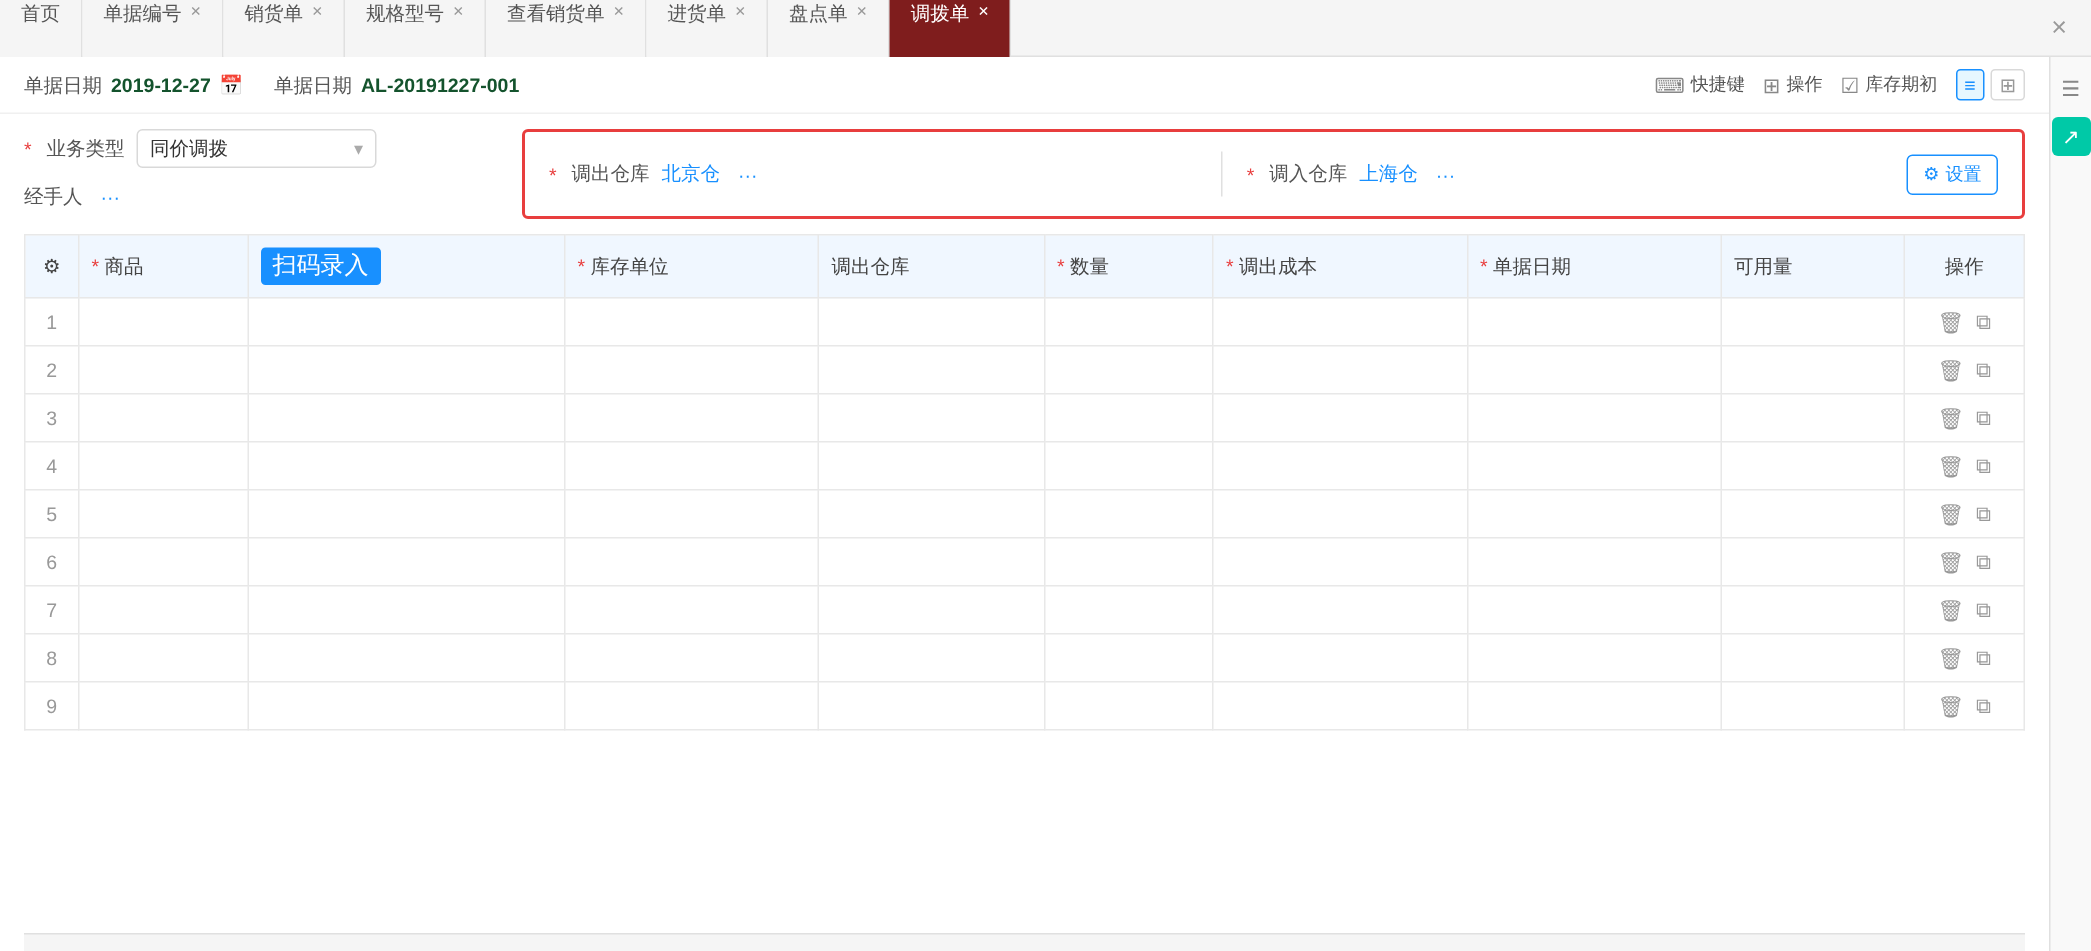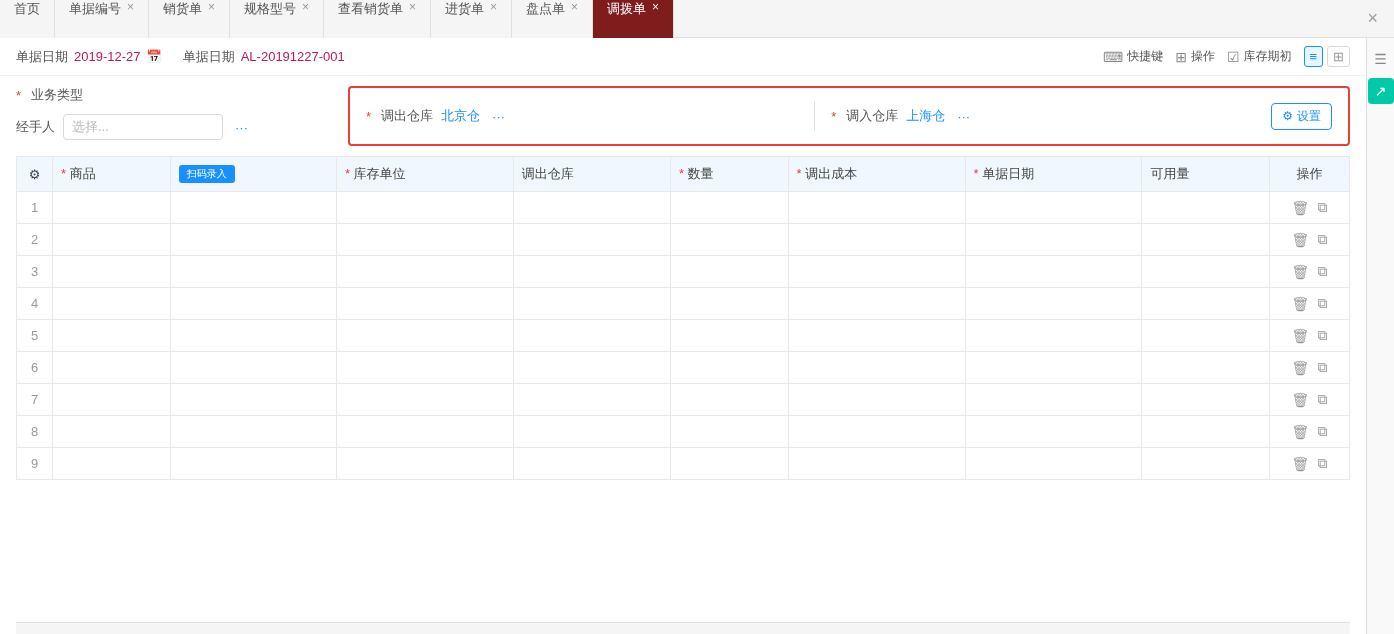--- a/index.html
+++ b/index.html
@@ -87,21 +87,21 @@
       padding: 10px 16px;
       display: flex; align-items: center; gap: 0;
       position: relative;
       min-height: 60px;
     }
     .form-row {
       display: flex; align-items: center; gap: 8px;
     }
     .required-star { color: #e83e3e; margin-right: 2px; }
     .field-label { color: #555; white-space: nowrap; }
-    .field-value { color: #be185d; min-width: 60px; }
+    .field-value { color: #14532d; min-width: 60px; font-weight: bold; }
     .field-value-blue { color: #1890ff; }
     .more-btn { color: #1890ff; cursor: pointer; font-size: 13px; margin-left: 4px; }
     .dropdown-arrow { color: #aaa; font-size: 12px; cursor: pointer; }
     .select-box {
       display: flex; align-items: center; gap: 4px;
       border: 1px solid #d9d9d9; border-radius: 4px;
       padding: 3px 8px; min-width: 160px; cursor: pointer;
       background: #fff;
     }
     .select-box .val { flex: 1; }
@@ -156,21 +156,21 @@
       color: #555;
       height: 32px;
     }
     .row-num { color: #999; text-align: center; width: 36px; }
     .scan-btn {
       background: #1890ff;
       color: #fff;
       border: none;
       border-radius: 3px;
       padding: 2px 8px;
-      font-size: 10px;
+      font-size: 16px;
       cursor: pointer;
     }
     .op-icon {
       cursor: pointer;
       color: #999;
       font-size: 14px;
       margin: 0 2px;
     }
     .op-cell { display: flex; align-items: center; justify-content: center; gap: 4px; }
     .subtotal-row td {
@@ -286,26 +286,27 @@
         <span style="border:1px solid #d9d9d9;border-radius:3px;padding:2px 5px;color:#999;cursor:pointer;">⊞</span>
       </div>
     </div>
   </div>
 
   <div class="form-section">
     <div class="form-left">
       <div class="form-row">
         <span class="required-star">*</span>
         <span class="field-label">业务类型</span>
+        <div class="select-box">
+          <span class="val">同价调拨</span>
+          <span class="dropdown-arrow">▾</span>
+        </div>
       </div>
       <div class="form-row">
         <span class="field-label">经手人</span>
-        <div class="select-box">
-          <span class="val" style="color:#bbb;">选择...</span>
-        </div>
         <span class="more-btn">···</span>
       </div>
     </div>
 
     <div class="form-right">
       <div class="warehouse-section">
         <div class="warehouse-block">
           <span class="required-star">*</span>
           <span class="field-label">调出仓库</span>
           <span class="field-value-blue">北京仓</span>

